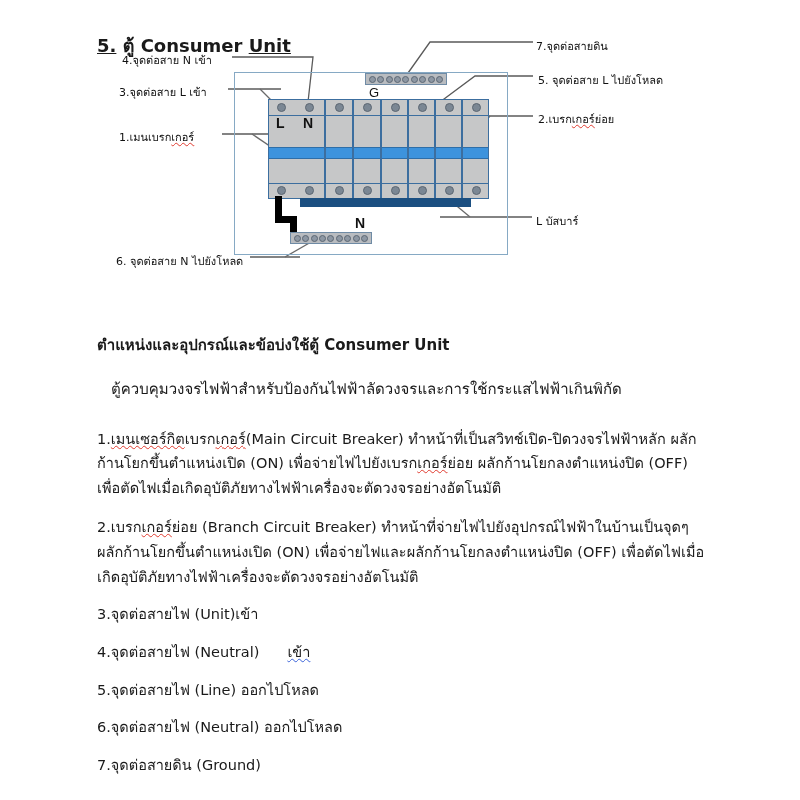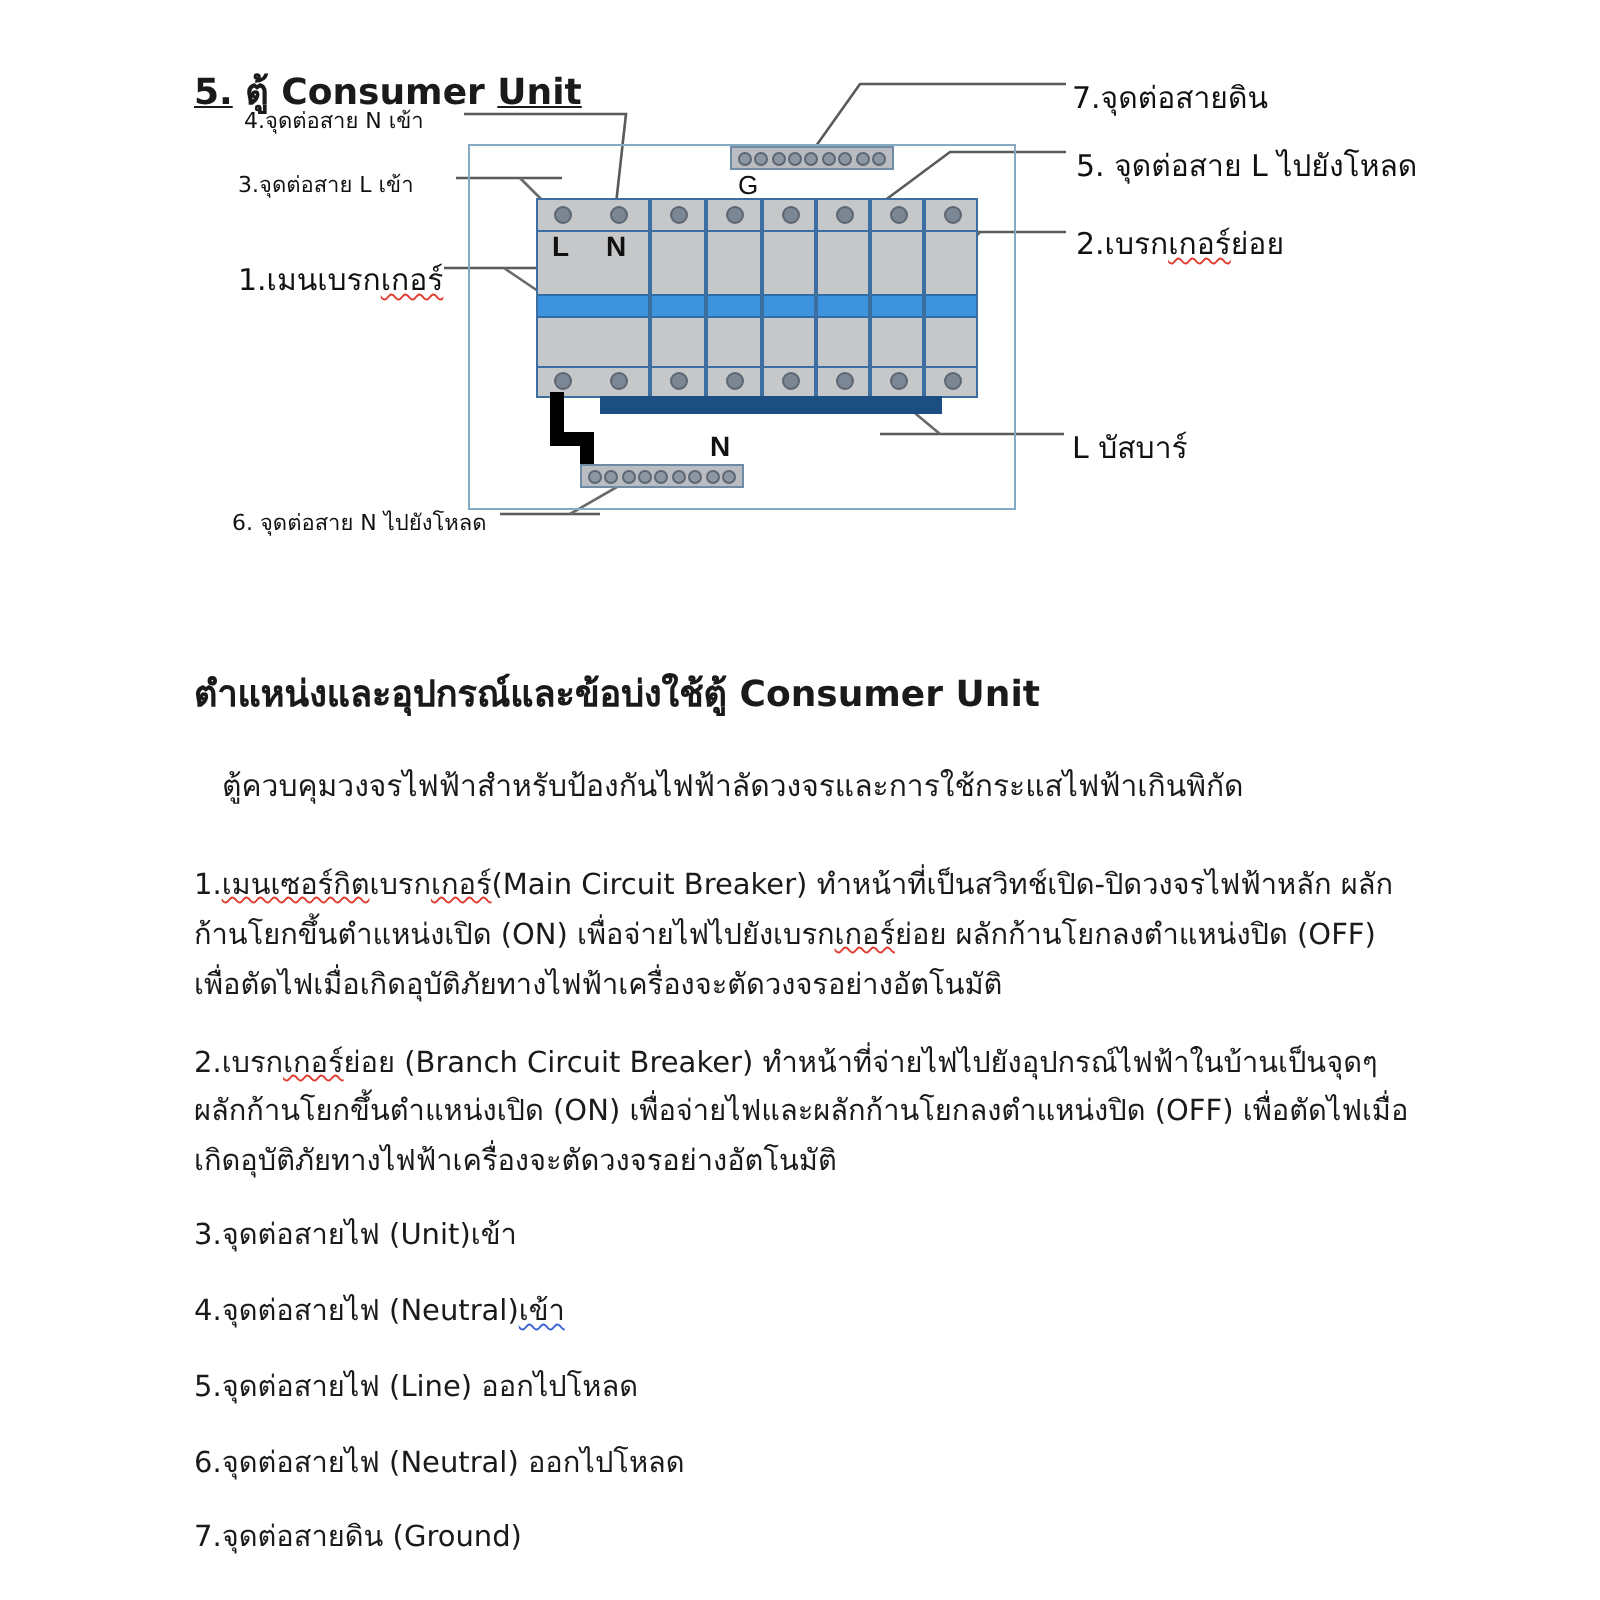--- a/index.html
+++ b/index.html
@@ -171,21 +171,21 @@
 
   
   .wire { position: absolute; background: #000; }
   .wire-v1 { left: 275px; top: 166px; width: 7px; height: 22px; }
   .wire-h  { left: 275px; top: 186px; width: 22px; height: 7px; }
   .wire-v2 { left: 290px; top: 186px; width: 7px; height: 18px; }
 
   
   .clabel {
     position: absolute;
-    font-size: 15px;
+    font-size: 11px;
     color: #111;
     white-space: nowrap;
     font-family: "DejaVu Sans", "Liberation Sans", sans-serif;
   }
   .clabel.sm { font-size: 11px; }
 
   .lbl-4 { left: 122px; top: 21px; }
   .lbl-3 { left: 119px; top: 53px; }
   .lbl-1 { left: 119px; top: 98px; }
   .lbl-6 { left: 116px; top: 222px; }
@@ -203,21 +203,21 @@
   }
 
   
   .body-copy {
     position: absolute;
     left: 97px;
     top: 335px;
     width: 625px;
   }
   .sec-head {
-    font-size: 18px;
+    font-size: 15px;
     font-weight: bold;
     margin: 0 0 22px 0;
     line-height: 1.4;
   }
   .lead {
     font-size: 15px;
     margin: 0 0 26px 14px;
     line-height: 1.5;
   }
   .para {
@@ -235,20 +235,21 @@
     text-decoration: underline;
     text-decoration-style: wavy;
     text-decoration-color: #e03b2f;
     text-decoration-thickness: 1px;
   }
   .sp-blue {
     text-decoration: underline;
     text-decoration-style: wavy;
     text-decoration-color: #3a63d8;
     text-decoration-thickness: 1px;
+    margin-left: 28px;
   }
 </style>
 </head>
 <body>
 
 <div class="doc-title">
   <span class="u">5.</span>
   <span>ตู้</span>
   <span>Consumer </span><span class="u">Unit</span>
 </div>

